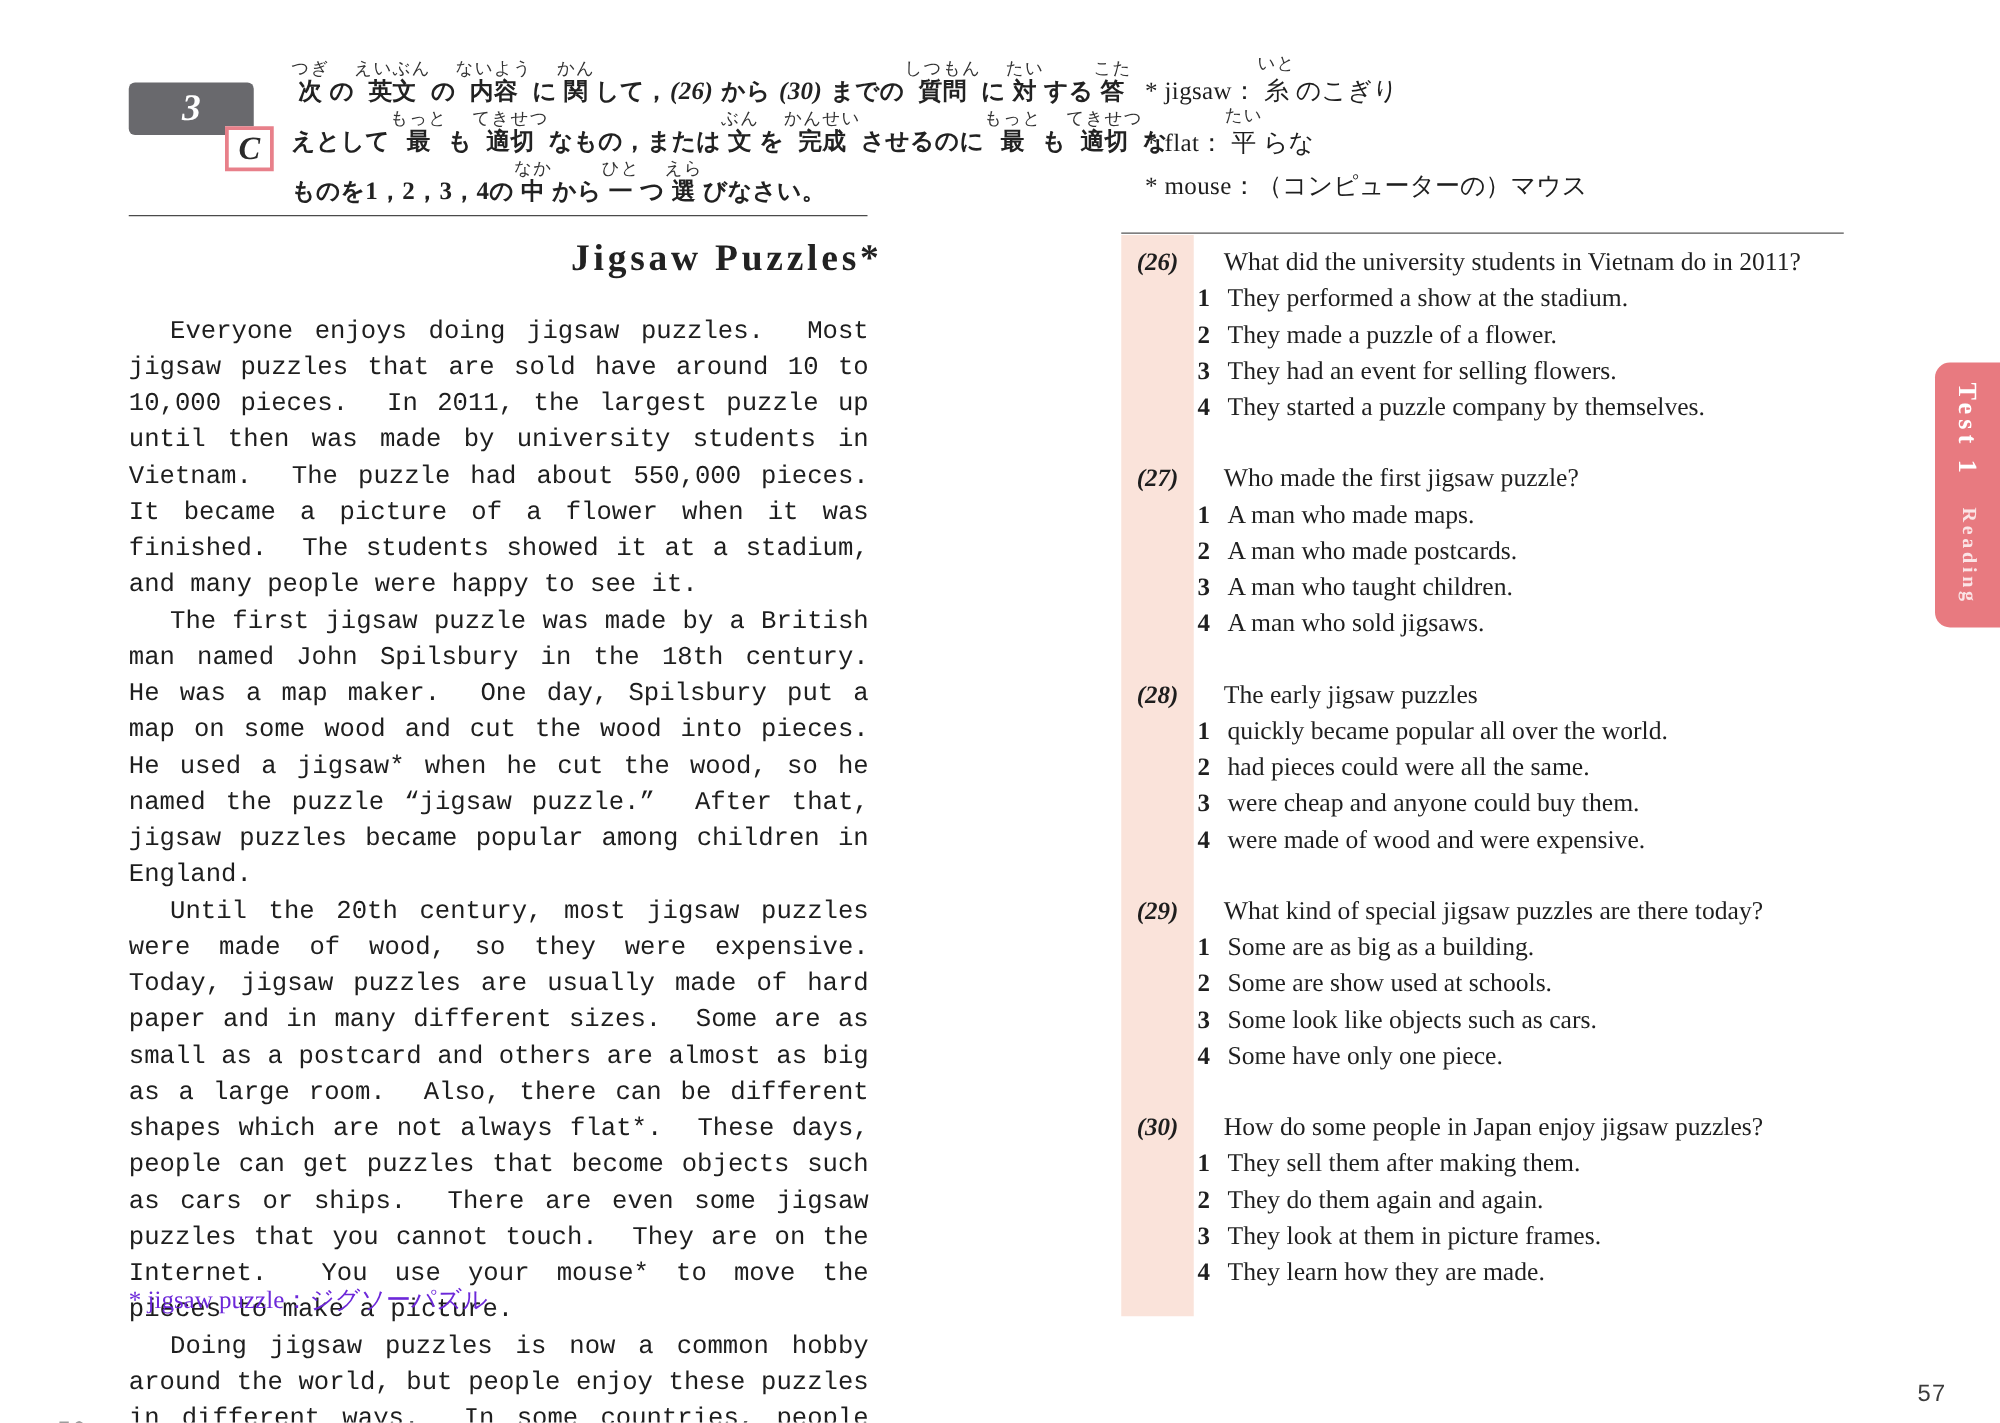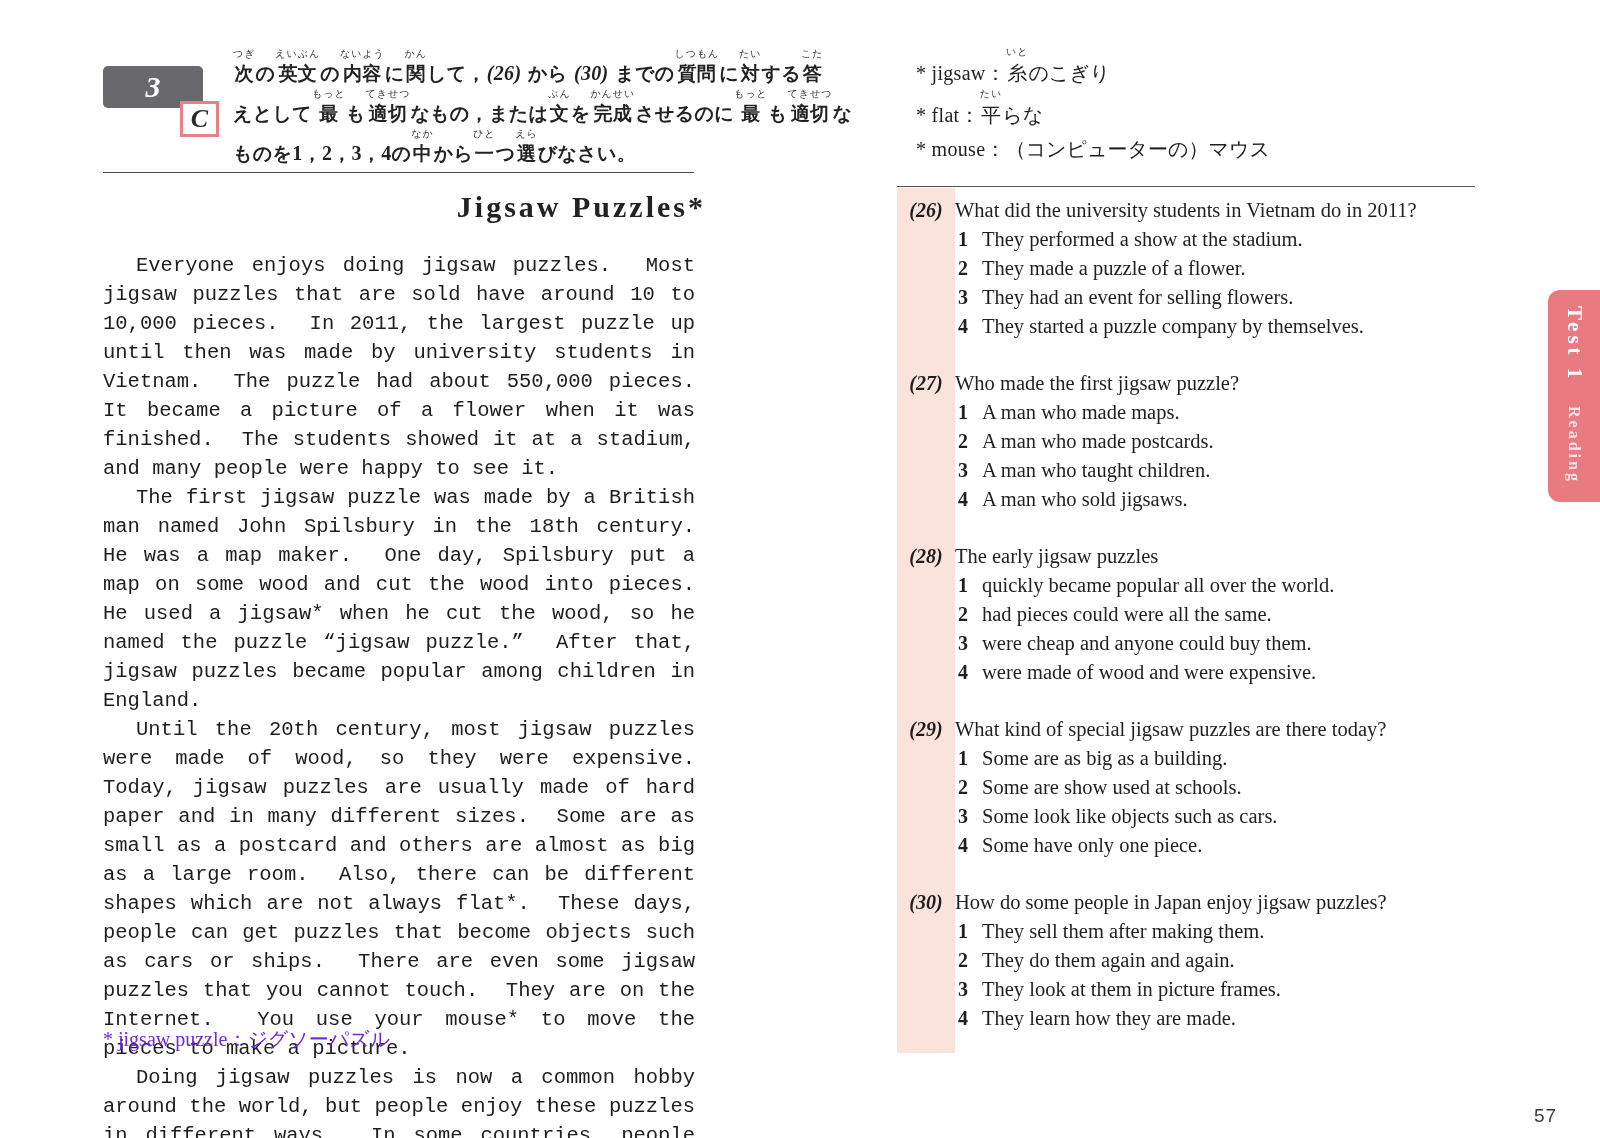--- a/index.html
+++ b/index.html
@@ -12,21 +12,21 @@
           border-radius:5px;display:flex;align-items:center;justify-content:center;z-index:1;
           color:#ffffff;font:italic 700 30px "Liberation Serif",serif;}
   .badgeC{position:absolute;left:180px;top:101px;width:39px;height:36px;background:#ffffff;
           border:3px solid #e8808a;display:flex;align-items:center;justify-content:center;z-index:2;
           color:#2b2b2b;font:italic 700 26px "Liberation Serif",serif;box-sizing:border-box;}
   .instruction{position:absolute;left:233px;top:50px;width:480px;
           font-family:"Liberation Sans","DejaVu Sans",sans-serif;font-weight:600;
           font-size:19px;line-height:32px;letter-spacing:.3px;color:#222;}
   .instr-line{white-space:nowrap;}
   .rseg{display:inline-block;text-align:center;vertical-align:baseline;}
-  .rseg .rt{display:block;font-size:10px;line-height:8px;font-weight:500;color:#333;letter-spacing:1px;text-align:right;}
+  .rseg .rt{display:block;font-size:14px;line-height:8px;font-weight:500;color:#333;letter-spacing:1px;text-align:right;}
   .rseg .rbase{display:block;line-height:inherit;}
   .qref{font-family:"Liberation Serif",serif;font-style:italic;font-weight:700;font-size:20px;padding:0 1px;}
   .bnum{font-weight:700;font-size:20px;font-family:"Liberation Serif",serif;}
   .rule{position:absolute;left:103px;top:172px;width:591px;height:1px;background:#4a4a4a;}
   .title{position:absolute;left:115px;top:190px;width:591px;text-align:right;
          font:700 30px "Liberation Serif",serif;letter-spacing:3px;color:#222;}
   .passage{position:absolute;left:103px;top:251px;width:592px;text-align:justify;
            font-size:20.5px;line-height:29px;color:#1e1e1e;font-family:Liberation Mono, monospace;}
   .passage p{margin:0;text-indent:33px;white-space:pre-wrap;}
   .footnote-left{position:absolute;left:103px;top:1026px;font-size:20px;color:#6d28d9;}
@@ -38,21 +38,21 @@
   .glossary{position:absolute;left:884px;top:48px;font-size:20px;line-height:34px;color:#1e1e1e;}
   .gl-line{white-space:nowrap;}
   .gl-term{letter-spacing:.3px;margin-left:32px;}
   .questions{position:absolute;left:897px;top:186px;width:578px;height:867px;border-top:1px solid #555;box-sizing:border-box;}
   .band{position:absolute;left:0;top:1px;width:58px;height:865px;background:#fae3da;z-index:0;}
   .qlist{position:relative;z-index:1;padding-top:9px;}
   .question{display:flex;align-items:flex-start;margin-top:28px;}
   .question:first-child{margin-top:0;}
   .qnum{flex:0 0 58px;text-align:center;font:italic 700 20px "Liberation Serif",serif;line-height:29px;color:#1e1e1e;}
   .qbody{flex:1;}
-  .qtext{font-size:20.5px;line-height:29px;}
+  .qtext{font-size:20.5px;line-height:29px;padding-left:24px;}
   .opt{display:flex;line-height:29px;}
   .onum{flex:0 0 24px;padding-left:3px;font-weight:700;font-size:20px;}
   .otext{flex:1;font-size:20.5px;}
   .side-tab{position:absolute;left:1548px;top:290px;width:52px;height:212px;background:#e87a80;
             border-radius:12px 0 0 12px;display:flex;flex-direction:column;align-items:center;
             padding:16px 0;box-sizing:border-box;}
   .tab-test{writing-mode:vertical-rl;font:700 21px "Liberation Serif",serif;letter-spacing:4px;color:#ffffff;}
   .tab-reading{writing-mode:vertical-rl;font:700 16px "Liberation Serif",serif;letter-spacing:3px;
                color:rgba(255,255,255,.8);margin-top:24px;}
 </style>

